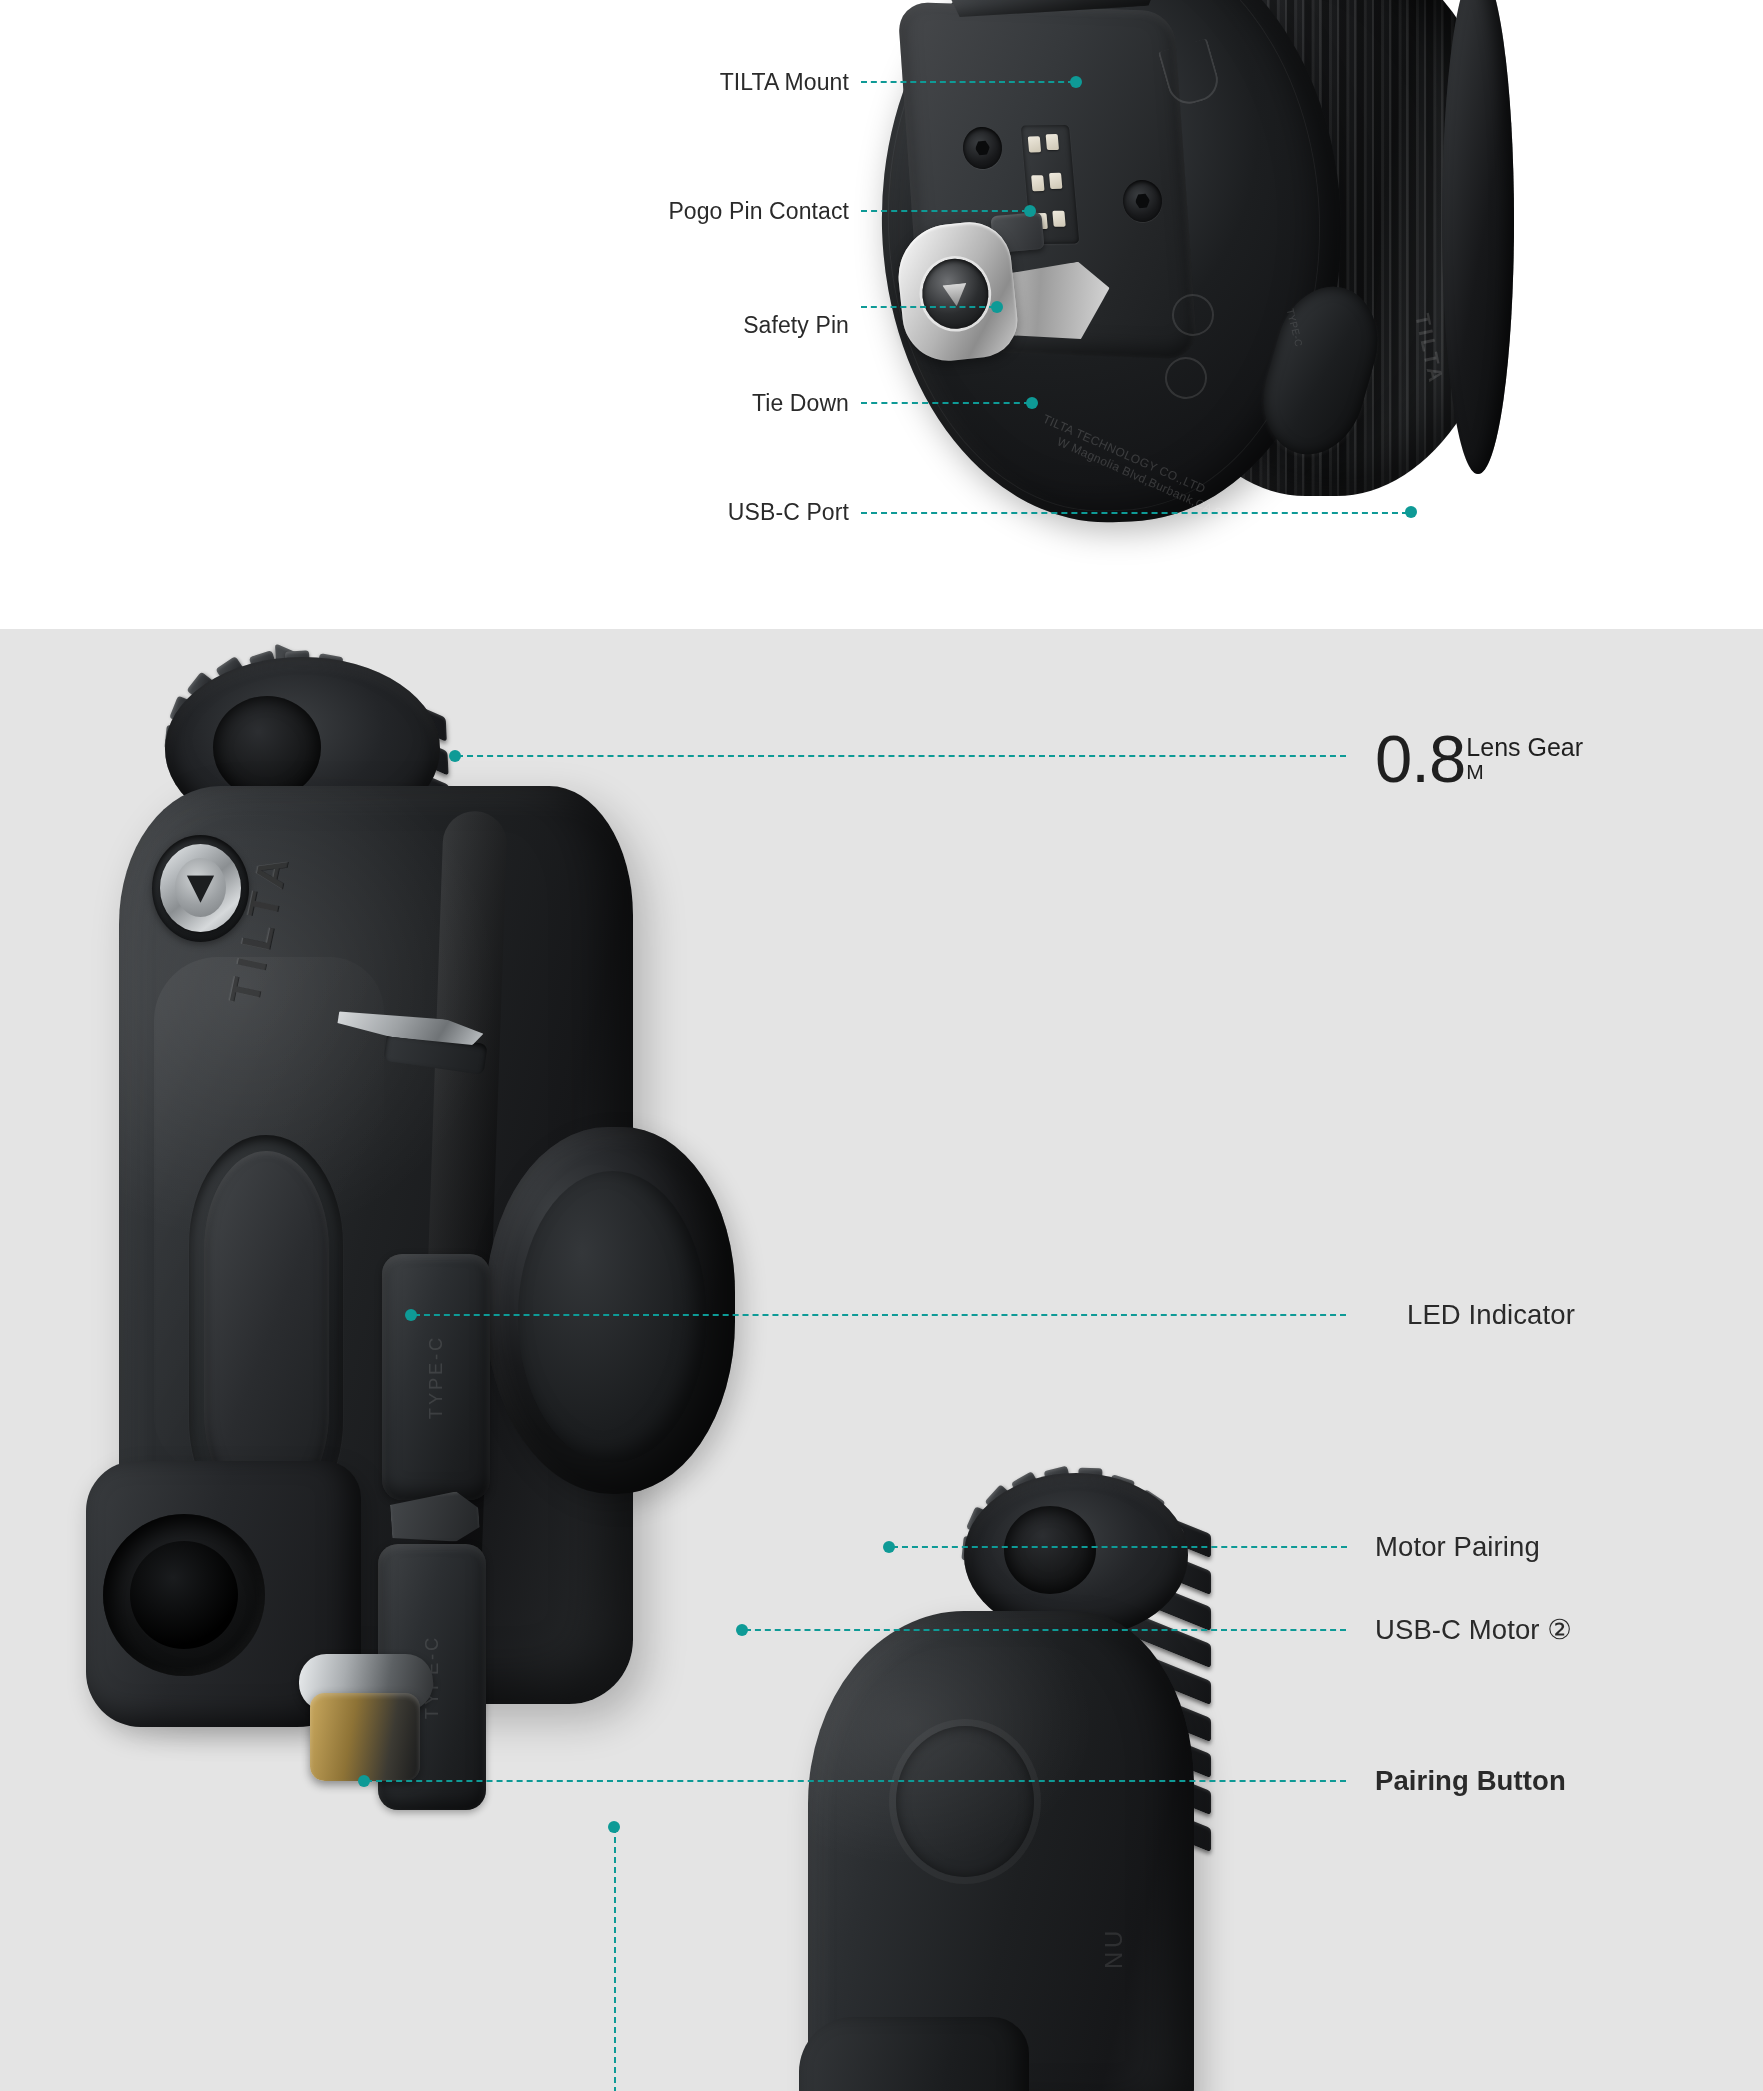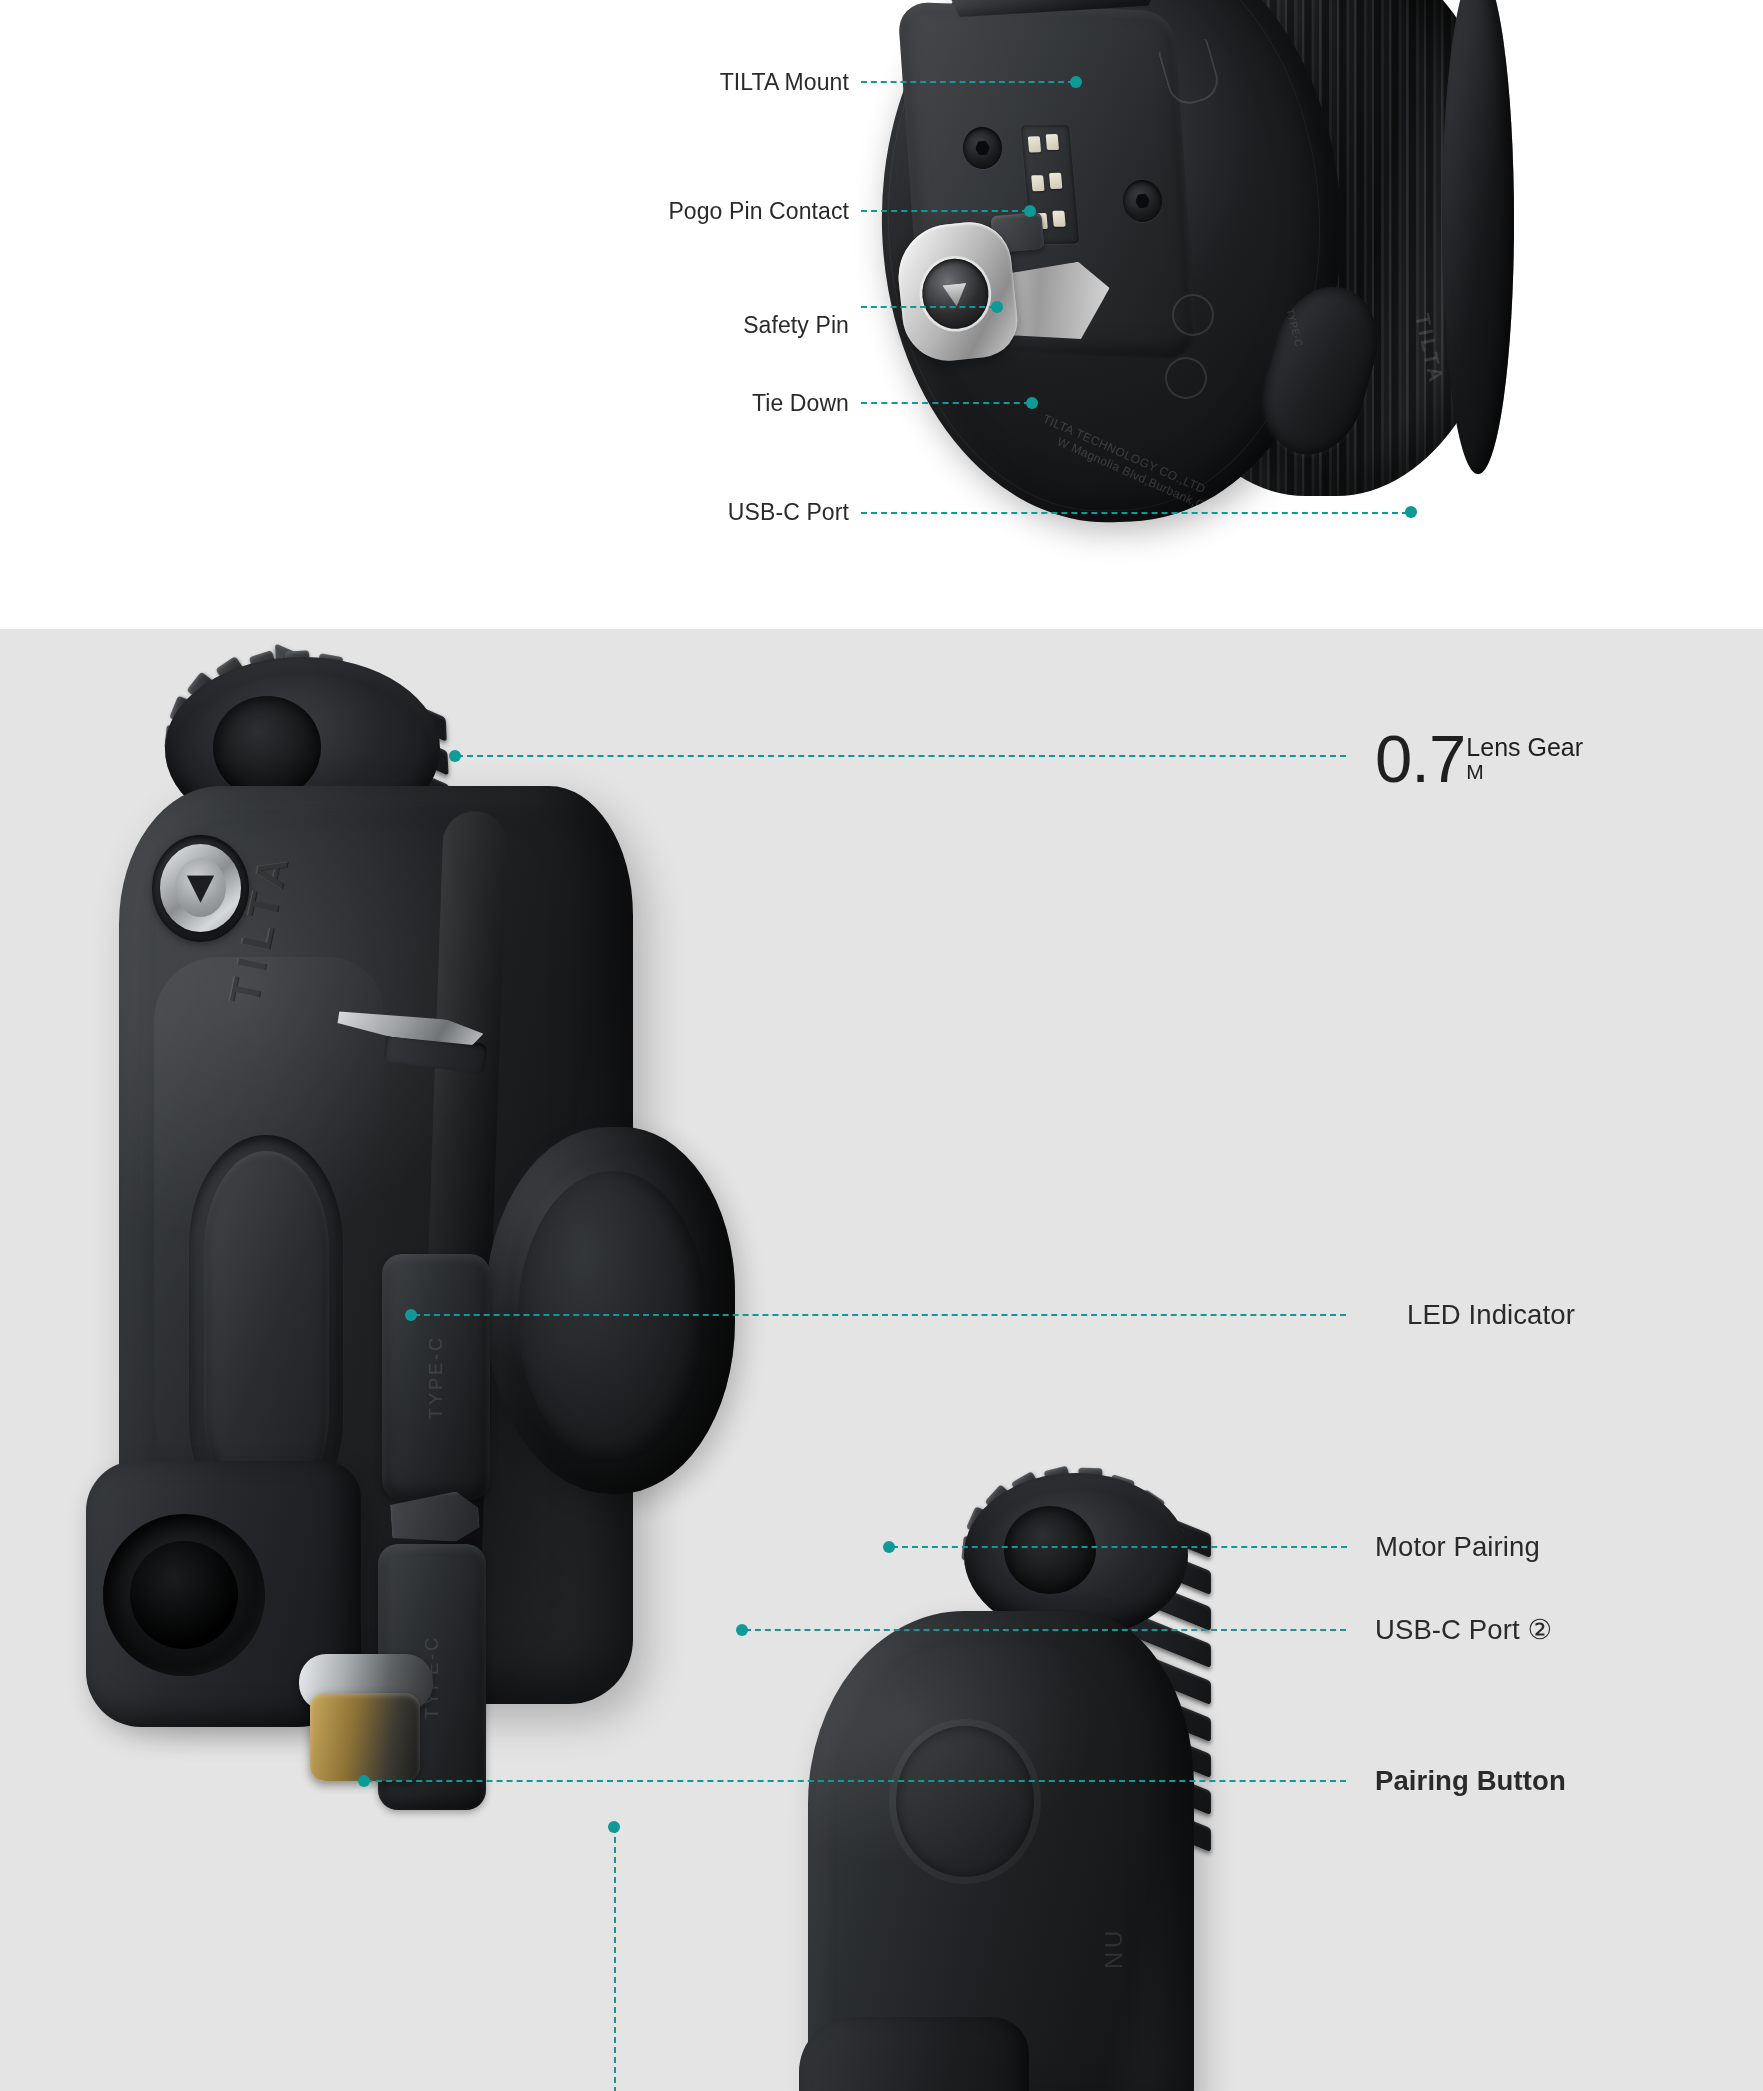--- a/index.html
+++ b/index.html
@@ -636,23 +636,23 @@
     <div class="dot" style="left:742px;  top:1001px;"></div>
     <div class="leader" style="left:745px;  top:1000px; width:601px;"></div>
 
     <div class="dot" style="left:364px;  top:1152px;"></div>
     <div class="leader" style="left:366px;  top:1151px; width:980px;"></div>
 
     <div class="dot" style="left:614px;  top:1198px;"></div>
     <div class="leader-v" style="left:614px; top:1198px; height:266px;"></div>
 
     <div class="label-big" style="left:1375px; top:129px;">
-      <span class="num">0.7</span><span class="stack"><span class="top">Lens Gear</span><span class="bot">M</span></span>
+      <span class="num">0.8</span><span class="stack"><span class="top">Lens Gear</span><span class="bot">M</span></span>
     </div>
 
     <div class="callout-label left-al" style="left:1407px; top:686px; font-size:27.5px;">LED Indicator</div>
     <div class="callout-label left-al" style="left:1375px; top:918px; font-size:27.5px;">Motor Pairing</div>
-    <div class="callout-label left-al" style="left:1375px; top:1001px; font-size:27.5px;">USB-C Port ②</div>
+    <div class="callout-label left-al" style="left:1375px; top:1001px; font-size:27.5px;">USB-C Motor ②</div>
     <div class="callout-label left-al" style="left:1375px; top:1152px; font-size:27.5px;font-weight:bold;">Pairing Button</div>
   </div>
 
 </div>
 
 
 </body></html>

